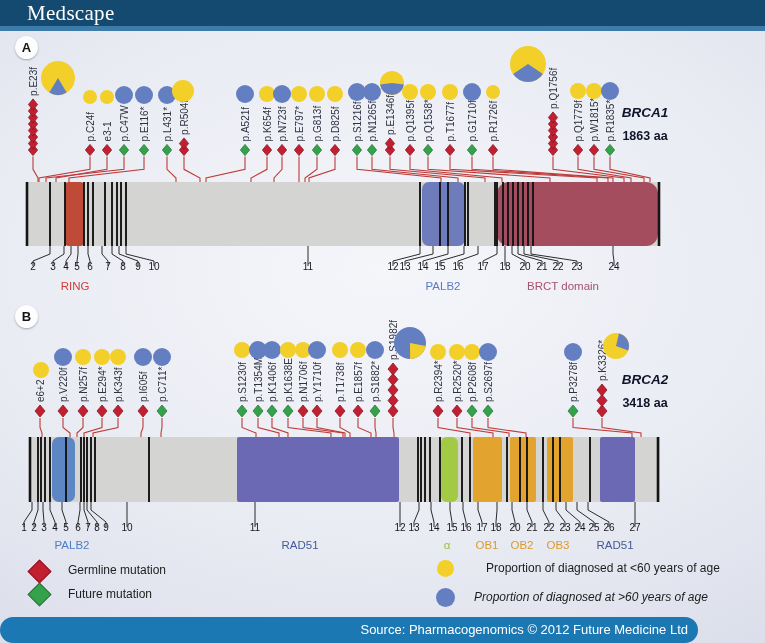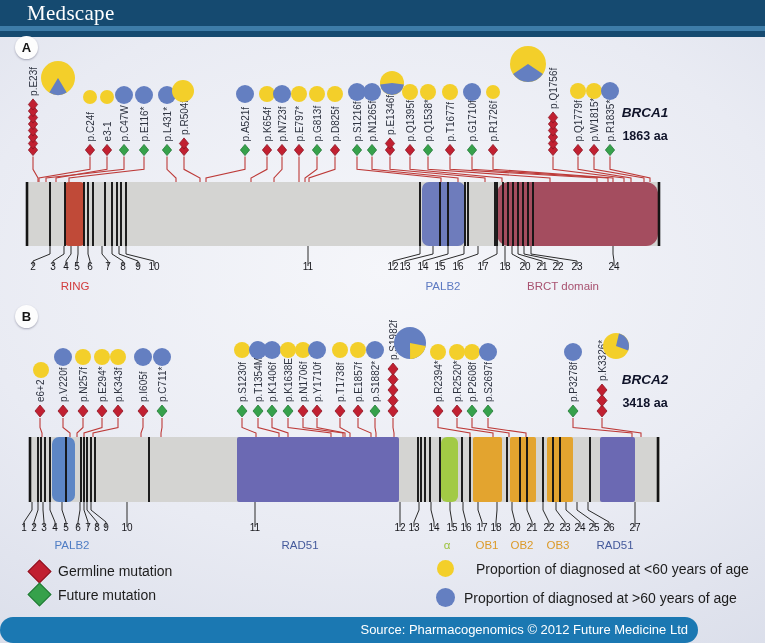--- a/index.html
+++ b/index.html
@@ -1,29 +1,29 @@
 <!DOCTYPE html>
 <html><head>
 <meta charset="utf-8">
 <style>
   html,body{margin:0;padding:0;background:#888;}
   .stage{
     position:relative;width:765px;height:643px;overflow:hidden;
     font-family:"Liberation Sans",sans-serif;
     background:radial-gradient(120% 95% at 50% 42%, #f5f6fa 0%, #e9ebf3 45%, #cfd4e3 100%);
   }
-  .topbar{position:absolute;left:0;top:0;width:765px;height:37px;background:#154a70;}
+  .topbar{position:absolute;left:0;top:0;width:765px;height:26px;background:#154a70;}
   .topbar .brand{position:absolute;left:27px;top:1px;color:#fff;font-family:"Liberation Serif",serif;font-size:21px;font-weight:500;letter-spacing:.3px;}
   .topstrip{position:absolute;left:0;top:26px;width:765px;height:5px;background:#3d7ca8;}
   .footer{position:absolute;left:0;top:617px;width:698px;height:26px;background:#1b78b2;border-radius:13px;}
   .footer .src{position:absolute;right:10px;top:0;line-height:26px;color:#fff;font-size:13px;}
   .badge{position:absolute;width:23px;height:23px;border-radius:50%;background:#fdfdfd;box-shadow:0 1px 2px rgba(40,40,70,.35);
     text-align:center;line-height:23px;font-weight:bold;font-size:13px;color:#151515;}
   #badgeA{left:15px;top:36px;} #badgeB{left:15px;top:305px;}
-  .legend-label{position:absolute;font-size:14px;color:#1d1d1d;white-space:nowrap;}
+  .legend-label{position:absolute;font-size:12px;color:#1d1d1d;white-space:nowrap;margin-left:10px;}
   .lg-diamond{position:absolute;width:15px;height:15px;transform:rotate(45deg);}
   .lg-diamond.red{background:#c12031;border:1.5px solid #8e1523;}
   .lg-diamond.green{background:#36a14b;border:1.5px solid #237a37;}
   .lg-circle{position:absolute;border-radius:50%;}
   .lg-circle.yellow{width:17px;height:17px;background:#f3cf2a;}
   .lg-circle.blue{width:19px;height:19px;background:#647fc1;}
   svg text{font-family:"Liberation Sans",sans-serif;}
   .mut-label{font-size:10px;fill:#2e3340;}
   .exon-num{font-size:10px;fill:#17171c;}
   .dom-label{font-size:11.5px;}
@@ -539,19 +539,19 @@
   <div class="badge" id="badgeB">B</div>
 
   <div>
     <div class="lg-diamond red" style="left:31px;top:563px;"></div>
     <div class="legend-label" style="left:58px;top:563px;">Germline mutation</div>
     <div class="lg-diamond green" style="left:31px;top:586px;"></div>
     <div class="legend-label" style="left:58px;top:587px;">Future mutation</div>
     <div class="lg-circle yellow" style="left:437px;top:560px;"></div>
     <div class="legend-label" style="left:476px;top:561px;">Proportion of diagnosed at &lt;60 years of age</div>
     <div class="lg-circle blue" style="left:436px;top:588px;"></div>
-    <div class="legend-label" style="left:464px;top:590px;">Proportion of diagnosed at &gt;60 years of age</div>
+    <div class="legend-label" style="left:464px;top:590px;font-style:italic;">Proportion of diagnosed at &gt;60 years of age</div>
   </div>
 
   <div class="footer">
     <span class="src">Source: Pharmacogenomics © 2012 Future Medicine Ltd</span>
   </div>
 </div>
 
 </body></html>

